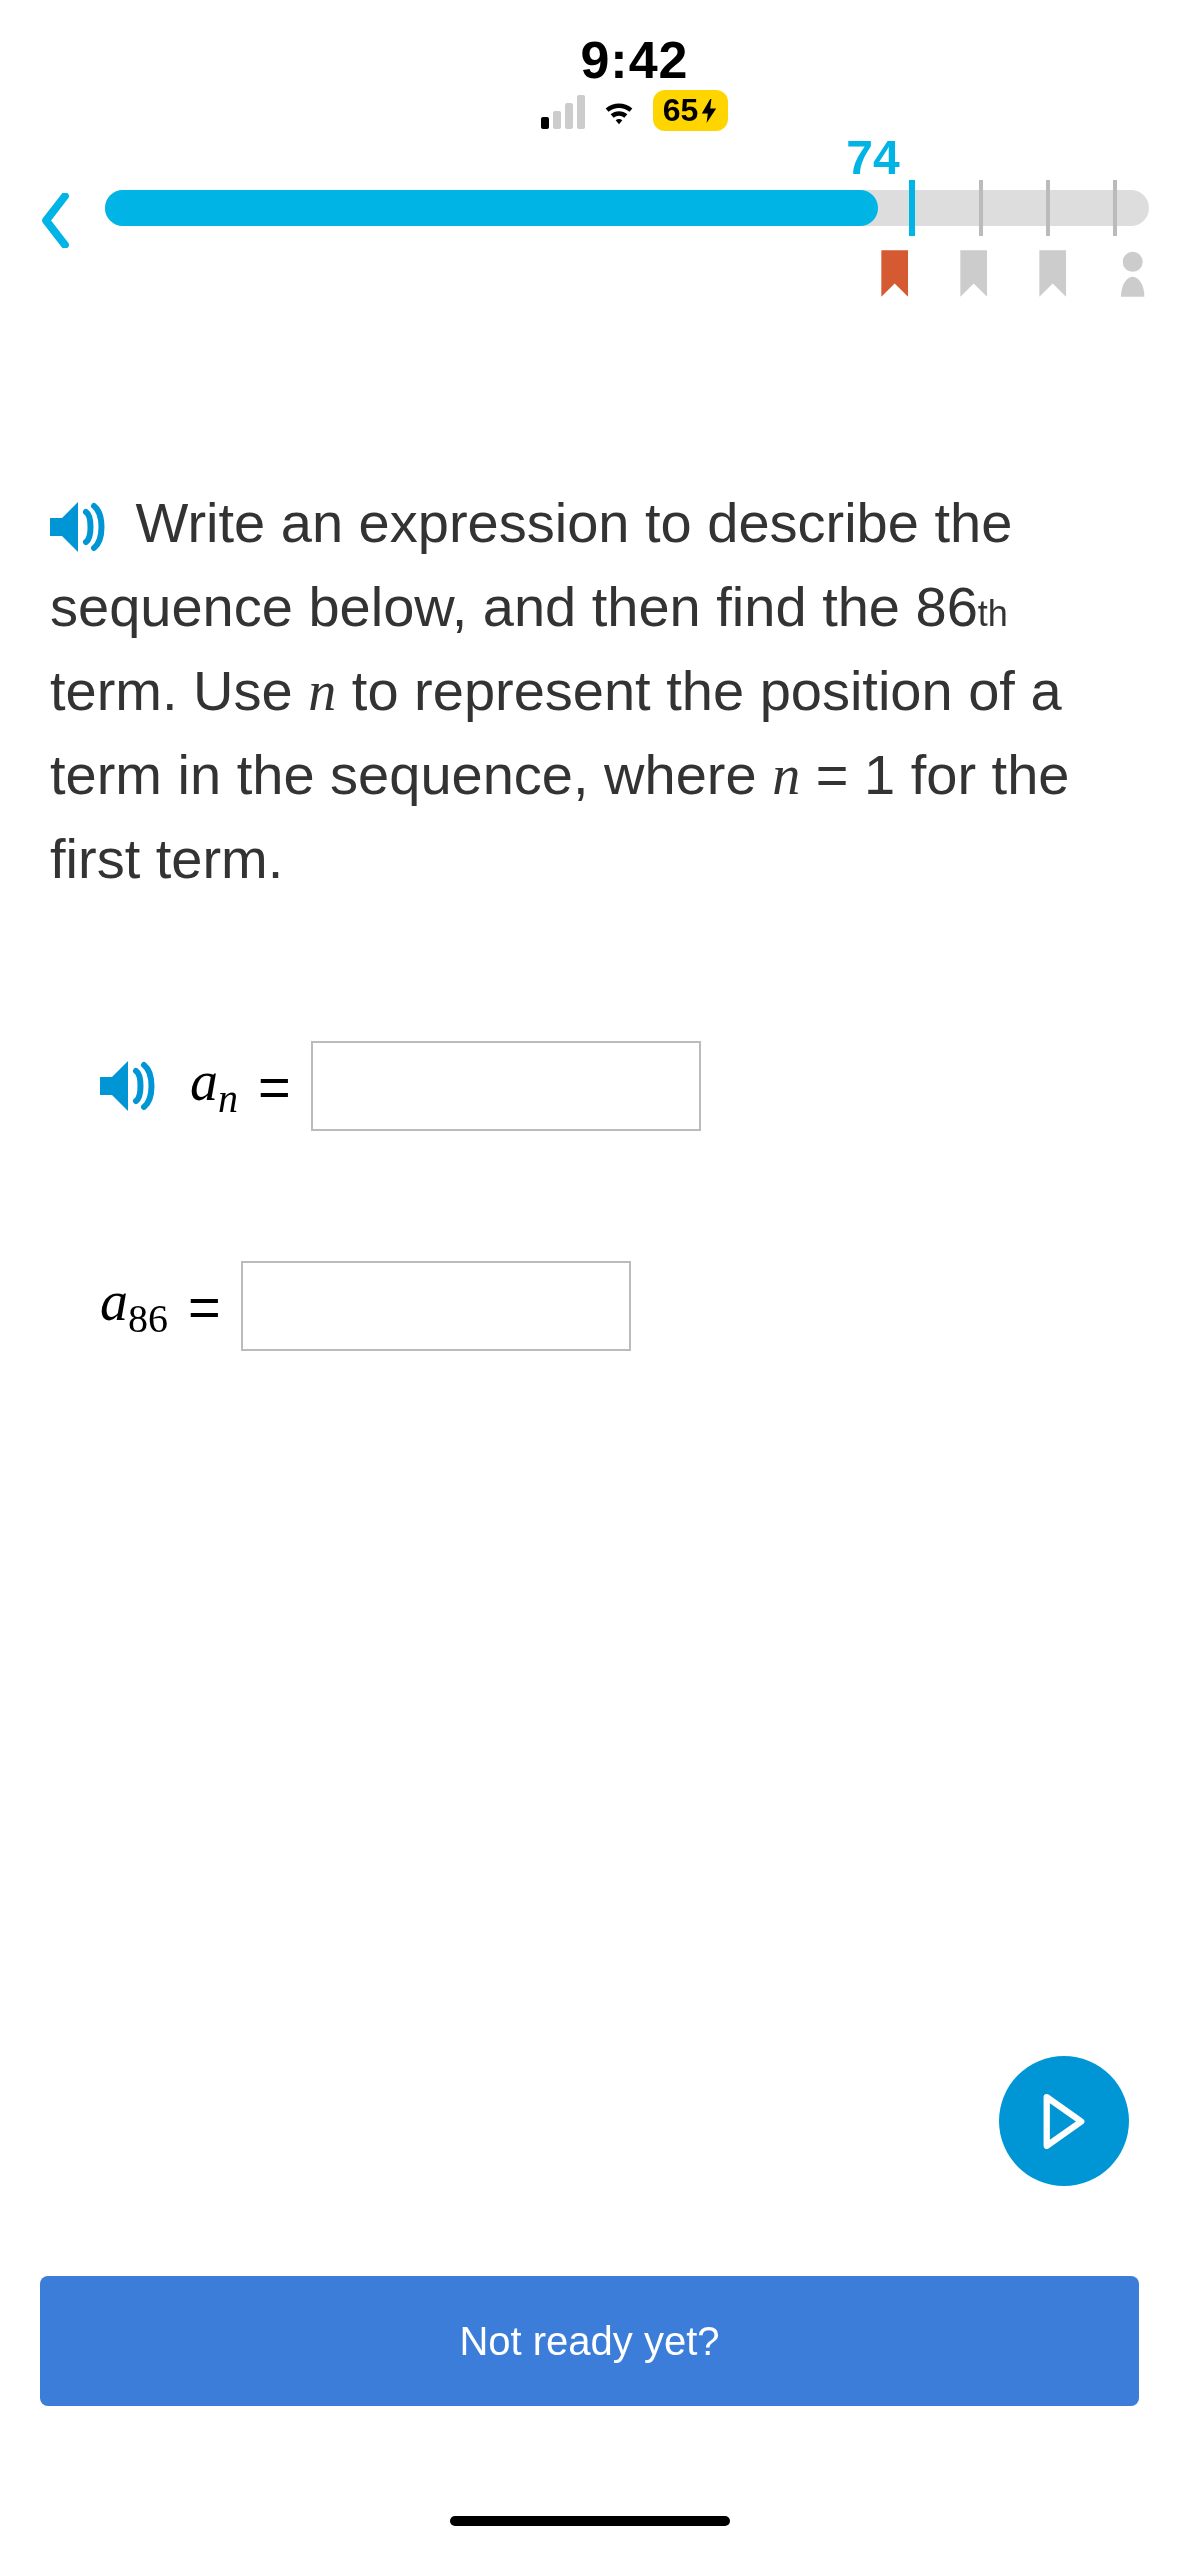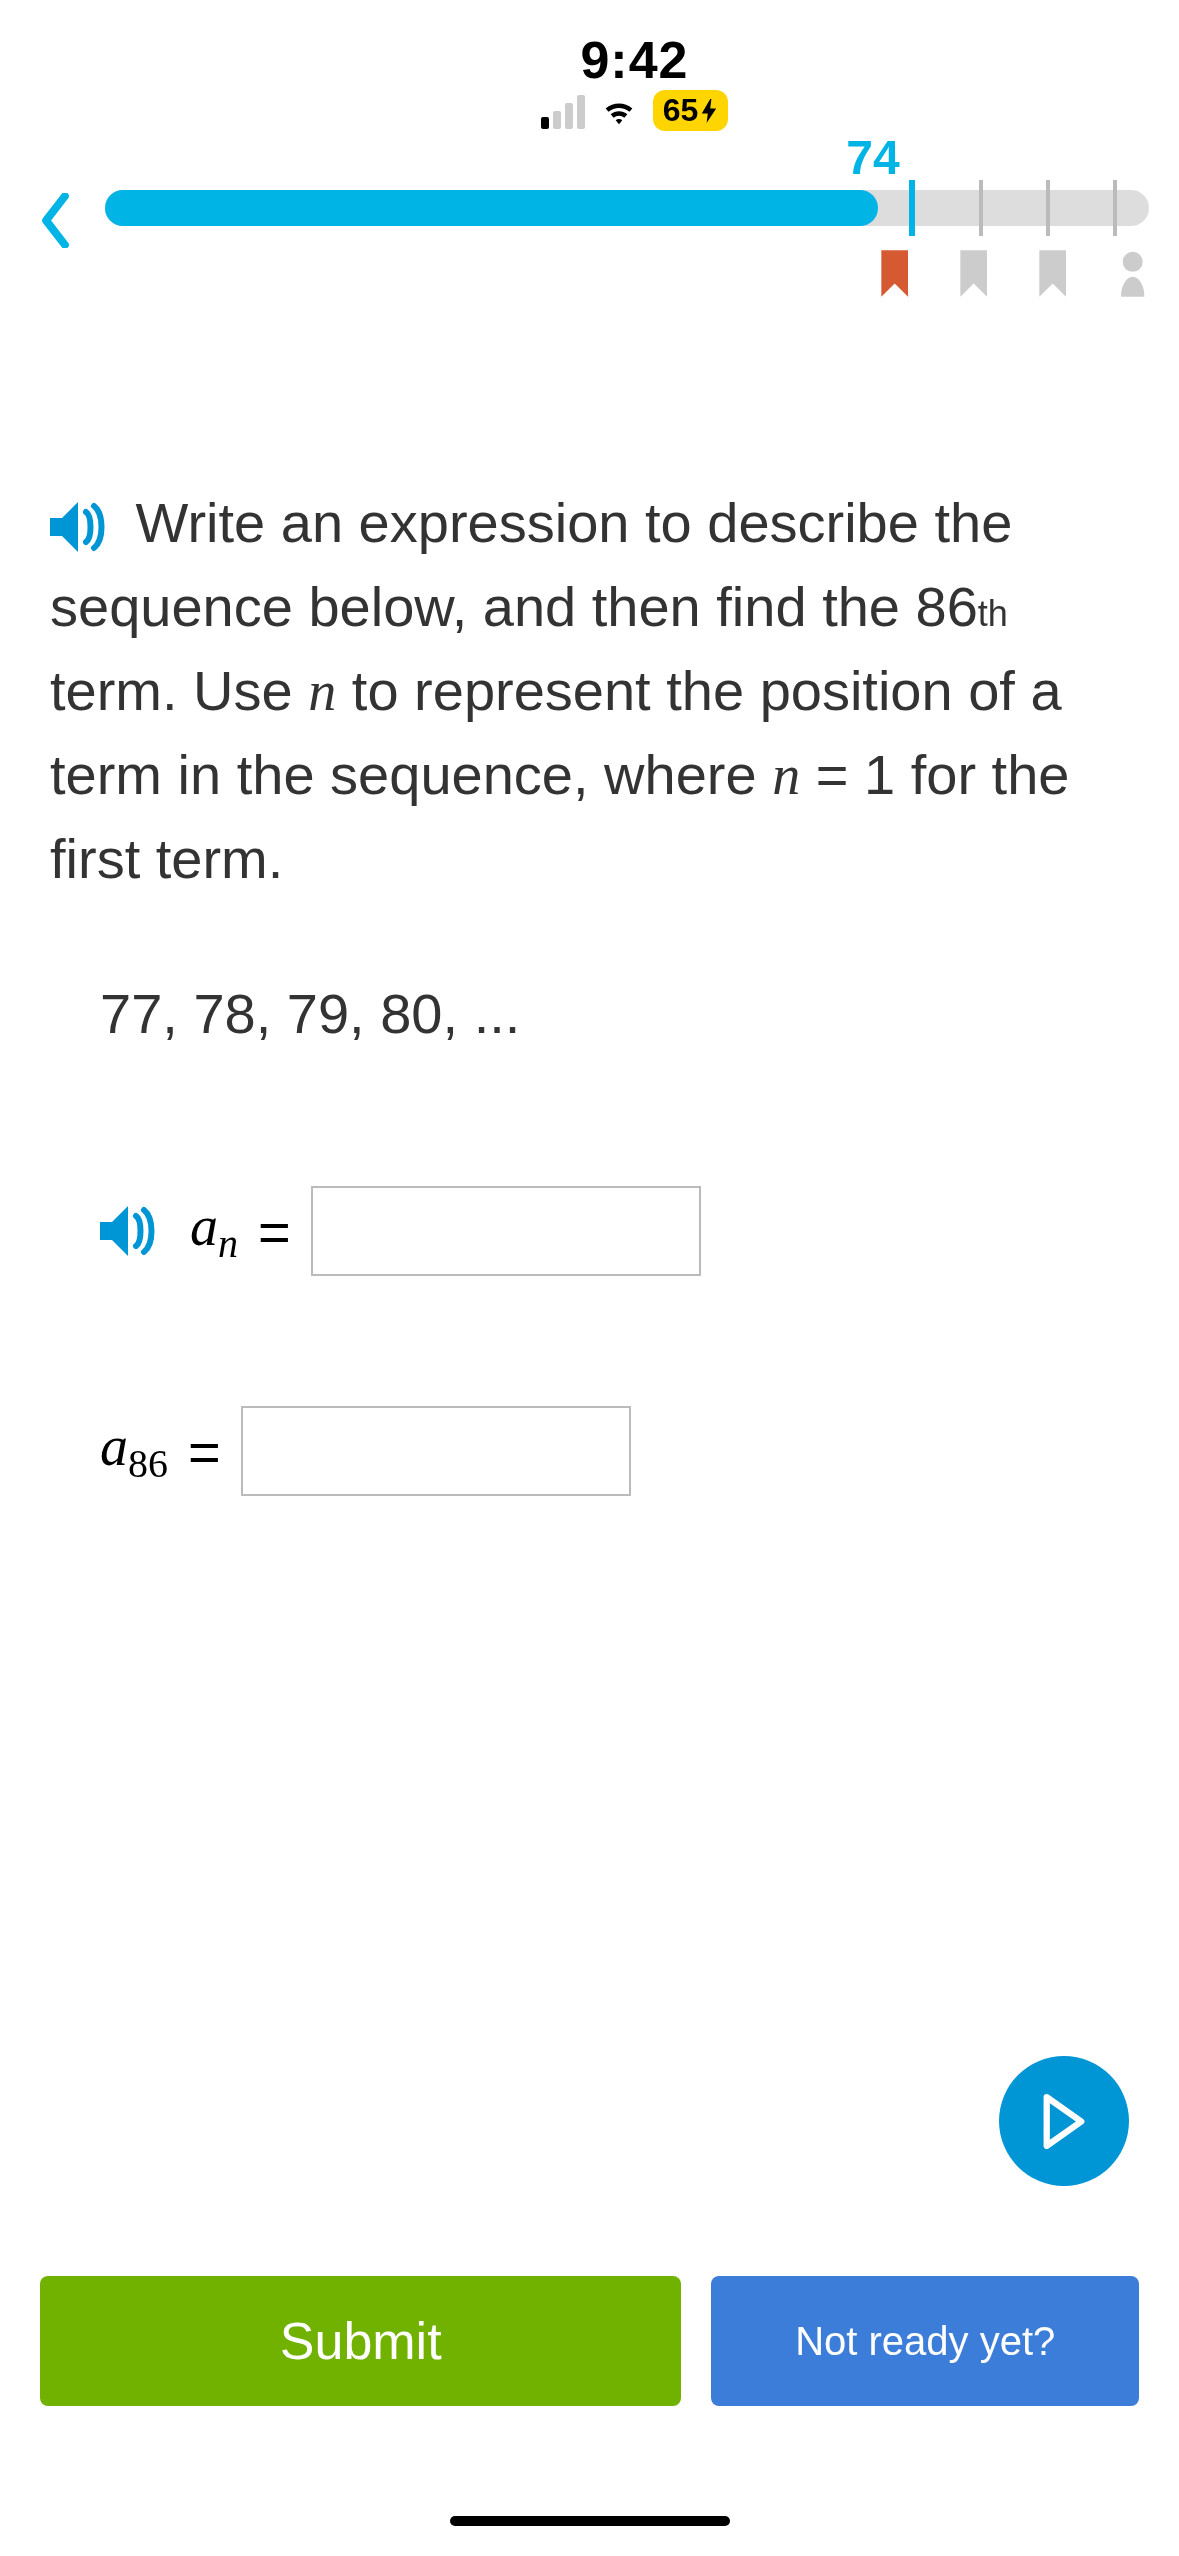--- a/index.html
+++ b/index.html
@@ -308,21 +308,20 @@
 <div class="content">
   <p class="prompt-text">
     <svg class="speaker-icon" viewBox="0 0 30 25">
       <path d="M0 8h6l8-8v25l-8-8H0V8z" fill="#0096d6"></path>
       <path d="M18 5c3 2 3 13 0 15" stroke="#0096d6" stroke-width="3" fill="none" stroke-linecap="round"></path>
       <path d="M22 2c5 4 5 17 0 21" stroke="#0096d6" stroke-width="3" fill="none" stroke-linecap="round"></path>
     </svg>
     <span>Write an expression to describe the sequence below, and then find the 86</span><span class="th-sub">th</span><span> term. Use </span><span class="italic-var">n</span><span> to represent the position of a term in the sequence, where </span><span class="italic-var">n</span><span> = 1 for the first term.</span>
   </p>
 
-  <p class="sequence-text">77, 78, 79, 80, ...</p>
 
   <div class="answer-row">
     <svg class="speaker-icon" viewBox="0 0 30 25">
       <path d="M0 8h6l8-8v25l-8-8H0V8z" fill="#0096d6"></path>
       <path d="M18 5c3 2 3 13 0 15" stroke="#0096d6" stroke-width="3" fill="none" stroke-linecap="round"></path>
       <path d="M22 2c5 4 5 17 0 21" stroke="#0096d6" stroke-width="3" fill="none" stroke-linecap="round"></path>
     </svg>
     <span class="var-label"><span>a</span><span class="sub-n">n</span></span>
     <span class="equals">=</span>
     <input class="answer-input" type="text" style="">
@@ -335,17 +334,16 @@
   </div>
 </div>
 
 <div class="play-fab">
   <svg width="50" height="55" viewBox="0 0 30 35">
     <path d="M4 2 L26 17.5 L4 33 Z" stroke="#fff" stroke-width="4" fill="none" stroke-linejoin="round"></path>
   </svg>
 </div>
 
 <div class="bottom-buttons">
-  <button class="submit-btn">Submit</button>
   <button class="not-ready-btn">Not ready yet?</button>
 </div>
 
 <div class="home-indicator"></div>
 
 </body></html>

